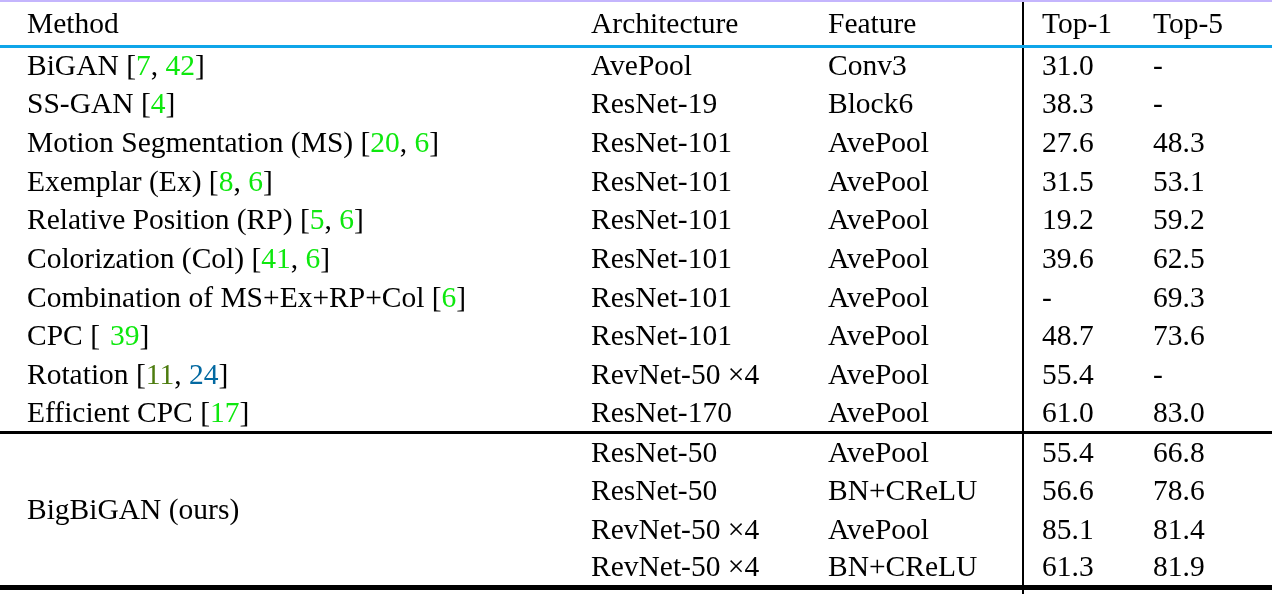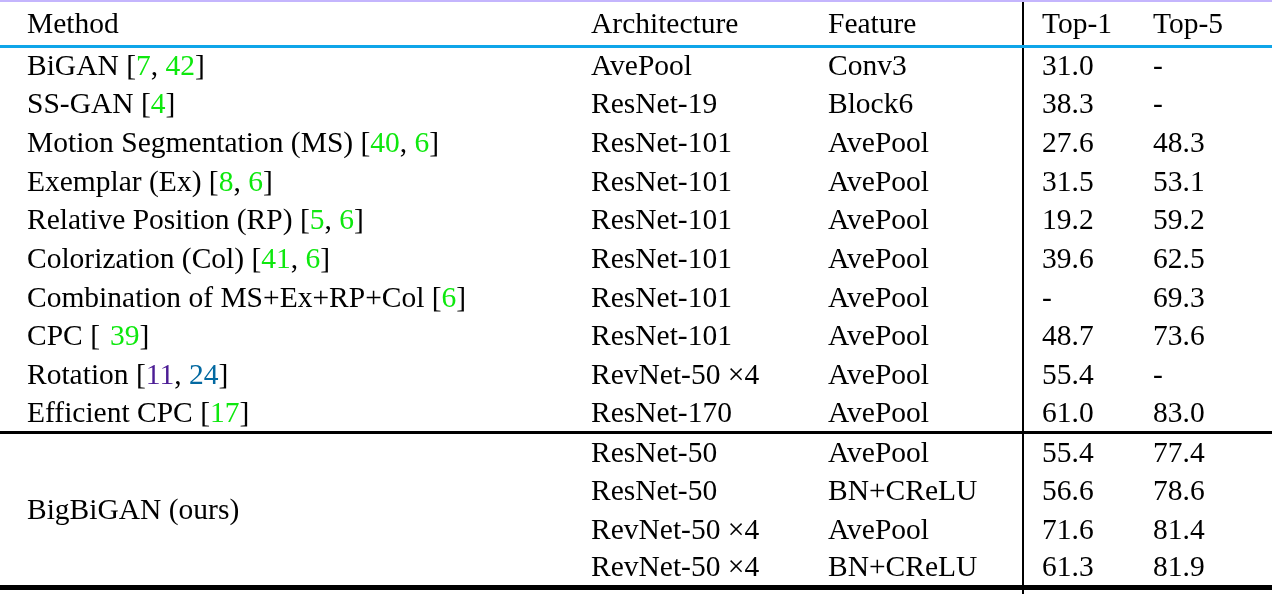--- a/index.html
+++ b/index.html
@@ -94,21 +94,21 @@
           <td class="c-top5">-</td>
         </tr>
         <tr class="body-row">
           <td class="c-method"><span>SS-GAN</span> <span><span class="brk">[</span><span class="cite" style="color: rgb(14, 232, 14);">4</span><span class="brk">]</span></span></td>
           <td class="c-arch">ResNet-19</td>
           <td class="c-feat">Block6</td>
           <td class="c-top1">38.3</td>
           <td class="c-top5">-</td>
         </tr>
         <tr class="body-row">
-          <td class="c-method"><span>Motion Segmentation (MS)</span> <span><span class="brk">[</span><span class="cite" style="color: rgb(14, 232, 14);">40</span><span class="brk">, </span><span class="cite" style="color: rgb(14, 232, 14);">6</span><span class="brk">]</span></span></td>
+          <td class="c-method"><span>Motion Segmentation (MS)</span> <span><span class="brk">[</span><span class="cite" style="color: rgb(14, 232, 14);">20</span><span class="brk">, </span><span class="cite" style="color: rgb(14, 232, 14);">6</span><span class="brk">]</span></span></td>
           <td class="c-arch">ResNet-101</td>
           <td class="c-feat">AvePool</td>
           <td class="c-top1">27.6</td>
           <td class="c-top5">48.3</td>
         </tr>
         <tr class="body-row">
           <td class="c-method"><span>Exemplar (Ex)</span> <span><span class="brk">[</span><span class="cite" style="color: rgb(14, 232, 14);">8</span><span class="brk">, </span><span class="cite" style="color: rgb(14, 232, 14);">6</span><span class="brk">]</span></span></td>
           <td class="c-arch">ResNet-101</td>
           <td class="c-feat">AvePool</td>
           <td class="c-top1">31.5</td>
@@ -136,50 +136,50 @@
           <td class="c-top5">69.3</td>
         </tr>
         <tr class="body-row">
           <td class="c-method"><span>CPC</span> <span><span class="brk">[</span><span class="cite" style="color: rgb(14, 232, 14); margin-left: 10px;">39</span><span class="brk">]</span></span></td>
           <td class="c-arch">ResNet-101</td>
           <td class="c-feat">AvePool</td>
           <td class="c-top1">48.7</td>
           <td class="c-top5">73.6</td>
         </tr>
         <tr class="body-row">
-          <td class="c-method"><span>Rotation</span> <span><span class="brk">[</span><span class="cite" style="color: #4c1d95;">11</span><span class="brk">, </span><span class="cite" style="color: #0369a1;">24</span><span class="brk">]</span></span></td>
+          <td class="c-method"><span>Rotation</span> <span><span class="brk">[</span><span class="cite" style="color: #4d7c0f;">11</span><span class="brk">, </span><span class="cite" style="color: #0369a1;">24</span><span class="brk">]</span></span></td>
           <td class="c-arch">RevNet-50 ×4</td>
           <td class="c-feat">AvePool</td>
           <td class="c-top1">55.4</td>
           <td class="c-top5">-</td>
         </tr>
         <tr class="body-row">
           <td class="c-method"><span>Efficient CPC</span> <span><span class="brk">[</span><span class="cite" style="color: rgb(14, 232, 14);">17</span><span class="brk">]</span></span></td>
           <td class="c-arch">ResNet-170</td>
           <td class="c-feat">AvePool</td>
           <td class="c-top1">61.0</td>
           <td class="c-top5">83.0</td>
         </tr>
         <tr class="body-row sectionrule-row">
           <td class="c-method ours-label" rowspan="4">BigBiGAN (ours)</td>
           <td class="c-arch">ResNet-50</td>
           <td class="c-feat">AvePool</td>
           <td class="c-top1">55.4</td>
-          <td class="c-top5">77.4</td>
+          <td class="c-top5">66.8</td>
         </tr>
         <tr class="body-row">
           <td class="c-arch">ResNet-50</td>
           <td class="c-feat">BN+CReLU</td>
           <td class="c-top1">56.6</td>
           <td class="c-top5">78.6</td>
         </tr>
         <tr class="body-row">
           <td class="c-arch">RevNet-50 ×4</td>
           <td class="c-feat">AvePool</td>
-          <td class="c-top1">71.6</td>
+          <td class="c-top1">85.1</td>
           <td class="c-top5">81.4</td>
         </tr>
         <tr class="body-row">
           <td class="c-arch">RevNet-50 ×4</td>
           <td class="c-feat">BN+CReLU</td>
           <td class="c-top1">61.3</td>
           <td class="c-top5">81.9</td>
         </tr>
         <tr class="bottomrule-row rule-spacer">
           <td class="c-method"></td>

